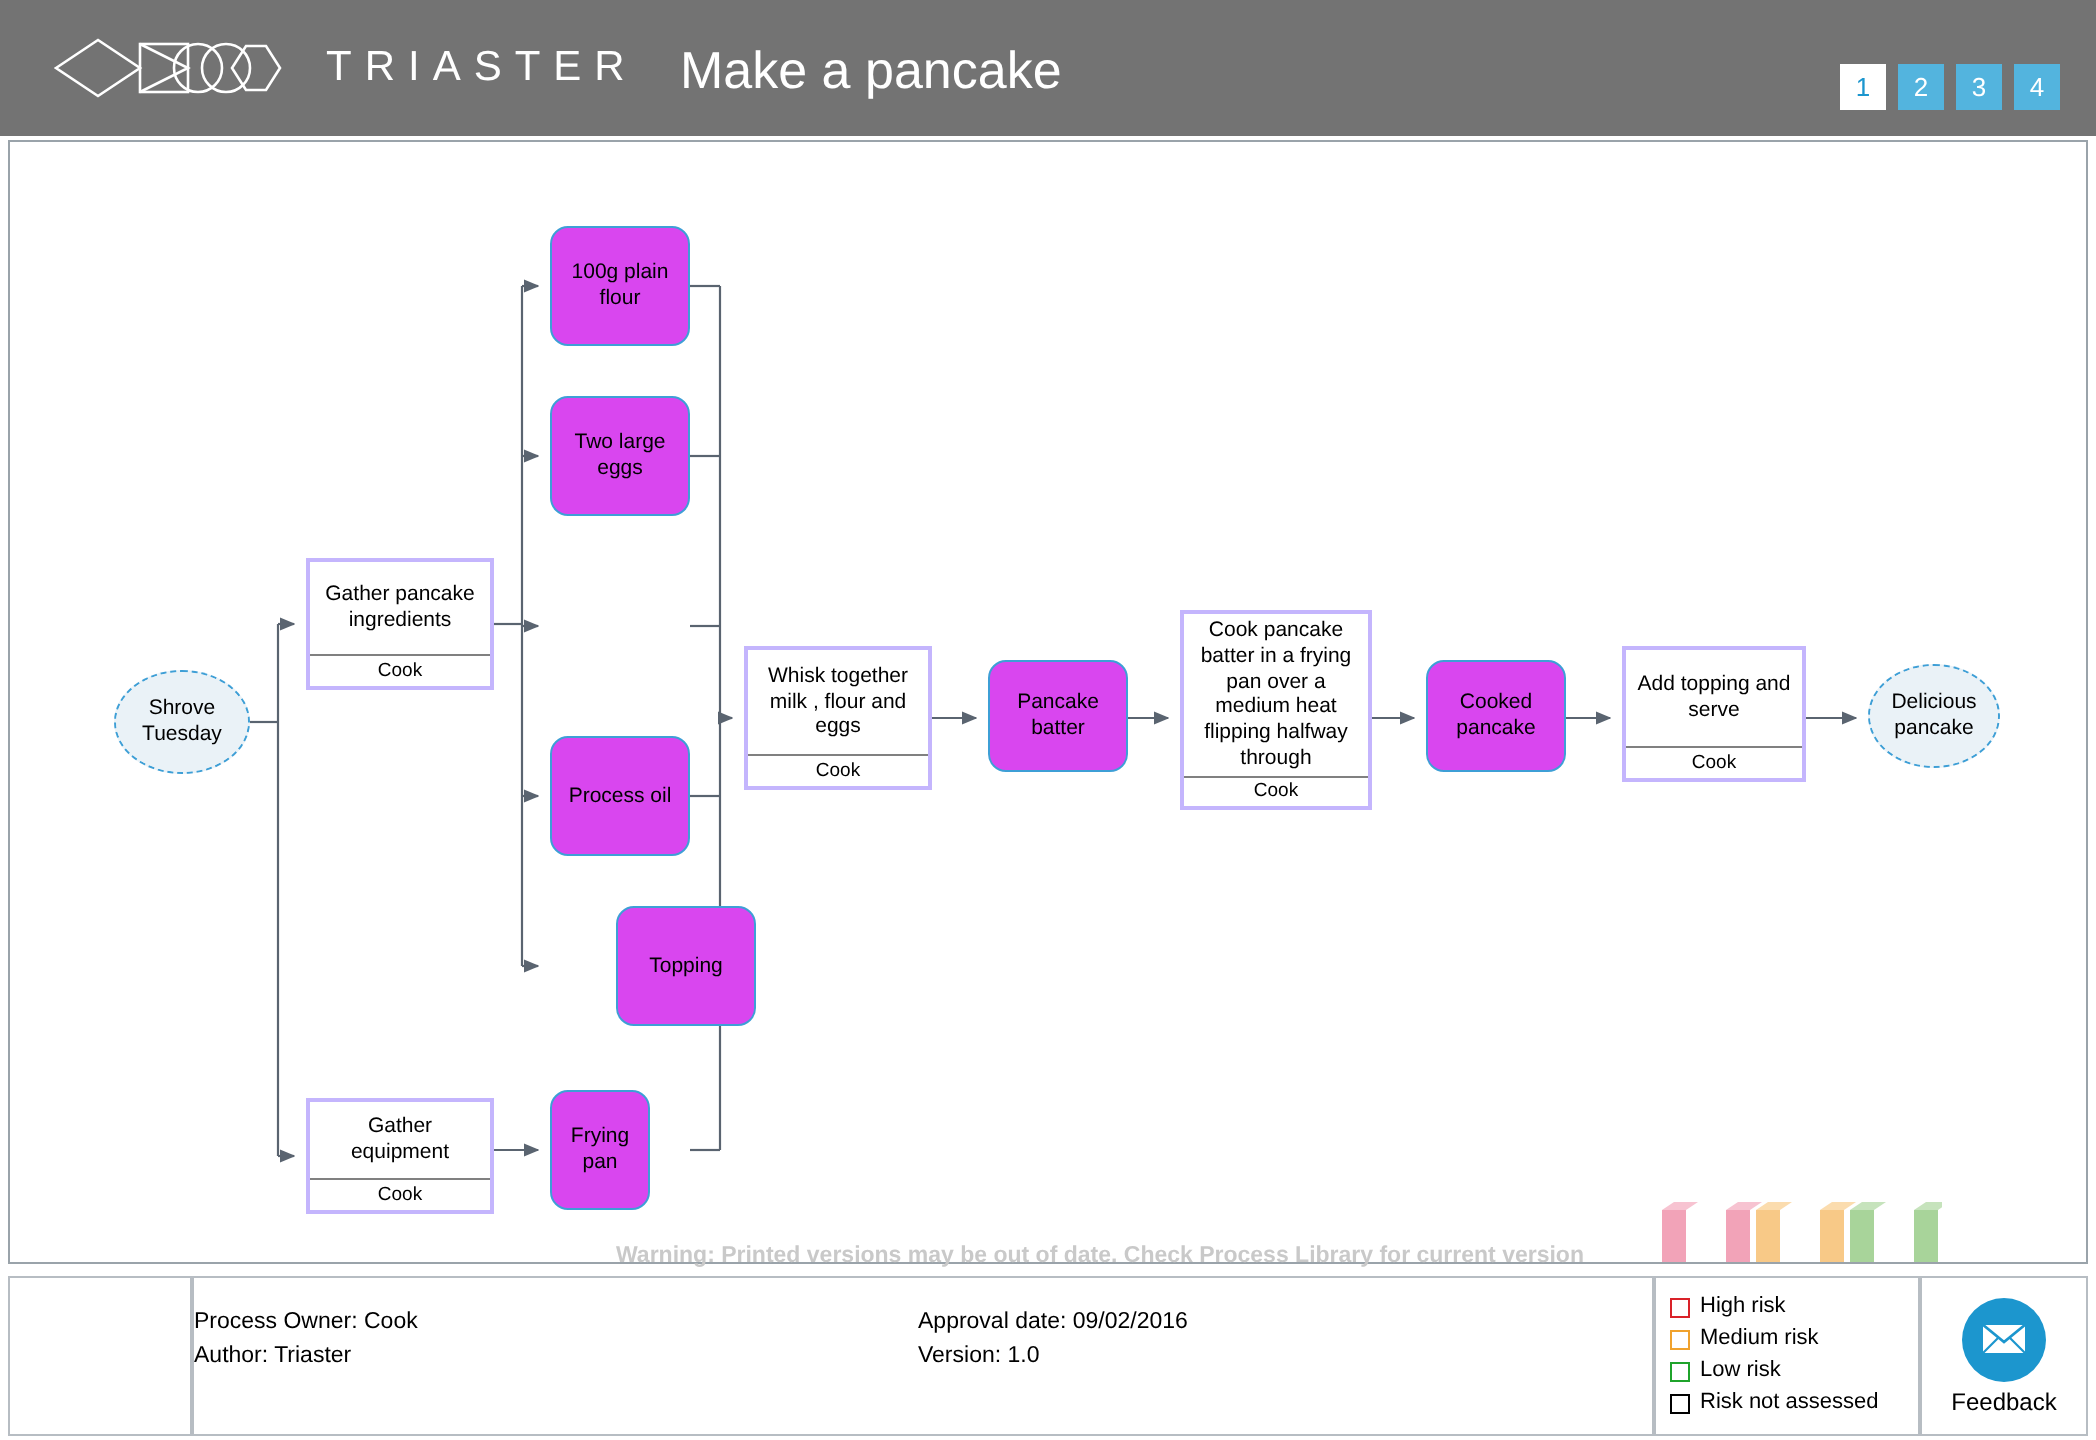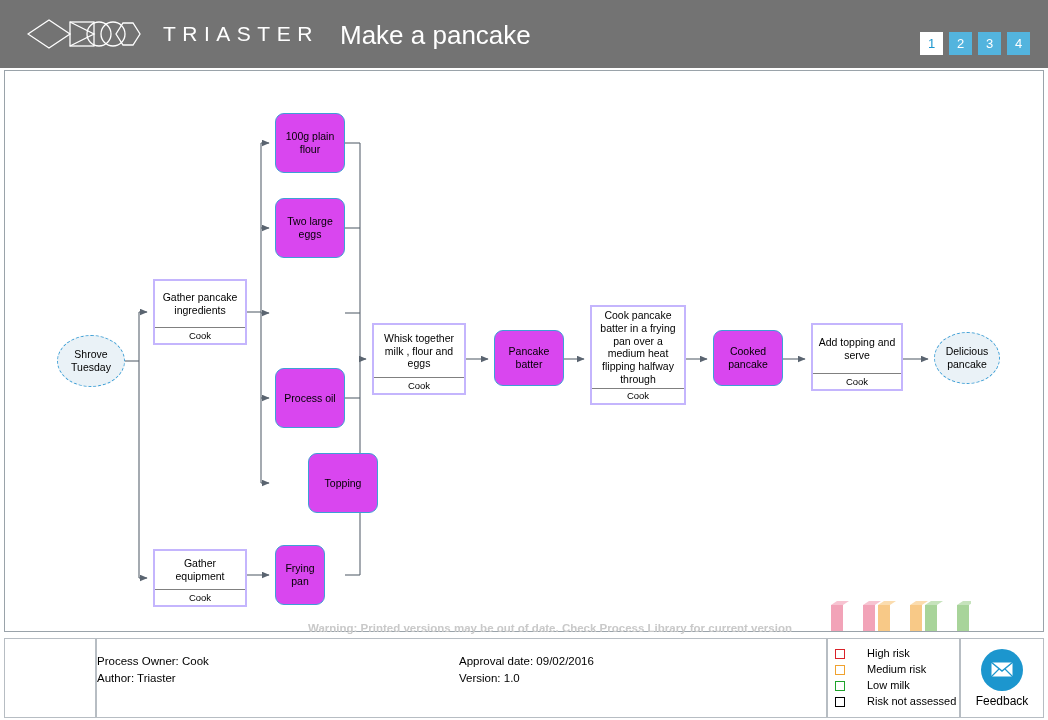--- a/index.html
+++ b/index.html
@@ -183,21 +183,21 @@
 
   .risk-list {
     position: absolute;
     left: 7px; top: 7px;
     font-size: 11px;
     line-height: 1.43;
   }
   .risk-row {
     display: flex;
     align-items: center;
-    gap: 22px;
+    gap: 5px;
     height: 16px;
   }
   .risk-swatch {
     width: 10px; height: 10px;
     box-sizing: border-box;
     background: #ffffff;
   }
 
   #feedback-btn {
     position: absolute;
@@ -416,21 +416,21 @@
       <div class="risk-row">
         <span class="risk-swatch" style="border:1.6px solid #D92229;"></span>
         <span>High risk</span>
       </div>
       <div class="risk-row">
         <span class="risk-swatch" style="border:1.6px solid #F0A22E;"></span>
         <span>Medium risk</span>
       </div>
       <div class="risk-row">
         <span class="risk-swatch" style="border:1.6px solid #1FA32B;"></span>
-        <span>Low milk</span>
+        <span>Low risk</span>
       </div>
       <div class="risk-row">
         <span class="risk-swatch" style="border:1.4px solid #000000;"></span>
         <span>Risk not assessed</span>
       </div>
     </div>
   </div>
 
   <div class="foot-cell" id="foot-feedback">
     <div id="feedback-btn">

